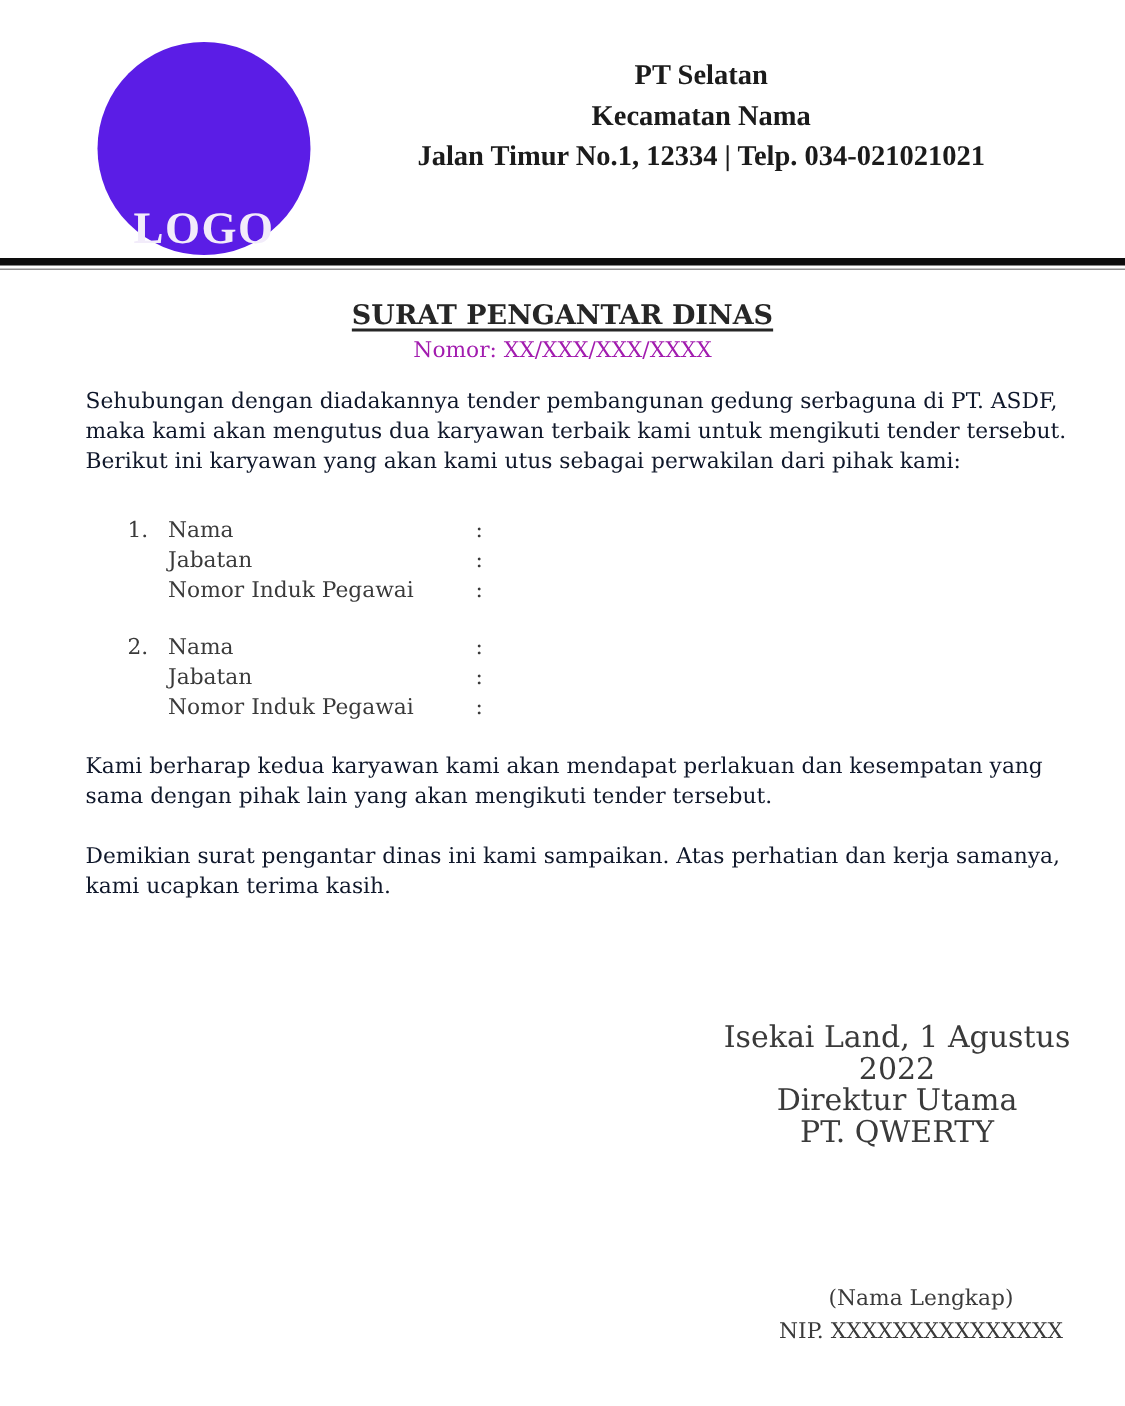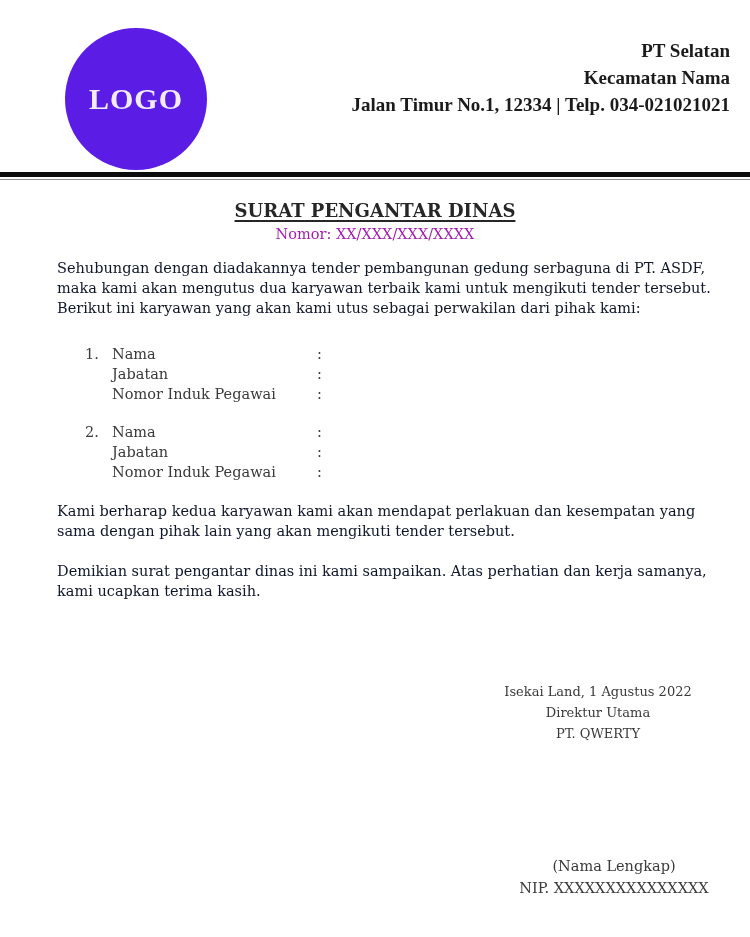--- a/index.html
+++ b/index.html
@@ -12,32 +12,32 @@
     font-family: "DejaVu Serif", serif;
     color: #3a3a3a;
   }
 
   
   .logo {
     position: absolute;
     left: 65px; top: 28px;
     width: 142px; height: 142px;
     border-radius: 50%;
-    display: flex; align-items: center; justify-content: center;
+    display: flex; align-items: flex-end; justify-content: center;
   }
   .logo-text {
     font-family: "Liberation Serif", serif;
     font-weight: bold;
     font-size: 30px;
     letter-spacing: 1px;
   }
   .company {
     position: absolute;
     left: 205px; top: 37px; width: 525px;
-    text-align: right;
+    text-align: center;
     font-family: "Liberation Serif", serif;
     font-weight: bold;
     font-size: 19px;
     line-height: 27px;
     color: #1b1b1b;
   }
   .rule { position: absolute; left: 0; top: 172px; width: 750px; }
   .rule-thick { height: 5px; background: #0d0d0d; }
   .rule-thin  { height: 1px; background: #8f8f8f; margin-top: 2px; }
 
@@ -66,21 +66,21 @@
   
   .emp-list { position: absolute; left: 57px; top: 344px; font-size: 14.5px; line-height: 20px; }
   .emp-item2 { margin-top: 18px; }
   .lrow { display: flex; }
   .num { width: 27px; margin-left: 28px; }
   .lbl { width: 205px; }
 
   
   .date-block {
     position: absolute; left: 468px; top: 681px; width: 260px;
-    text-align: center; font-size: 13px; line-height: 21px;
+    text-align: center; font-size: 20px; line-height: 21px;
   }
   .sign-block {
     position: absolute; left: 484px; top: 855px; width: 260px;
     text-align: center; font-size: 14.5px; line-height: 22px;
   }
 </style>
 </head>
 <body>
 
 <div class="page">

